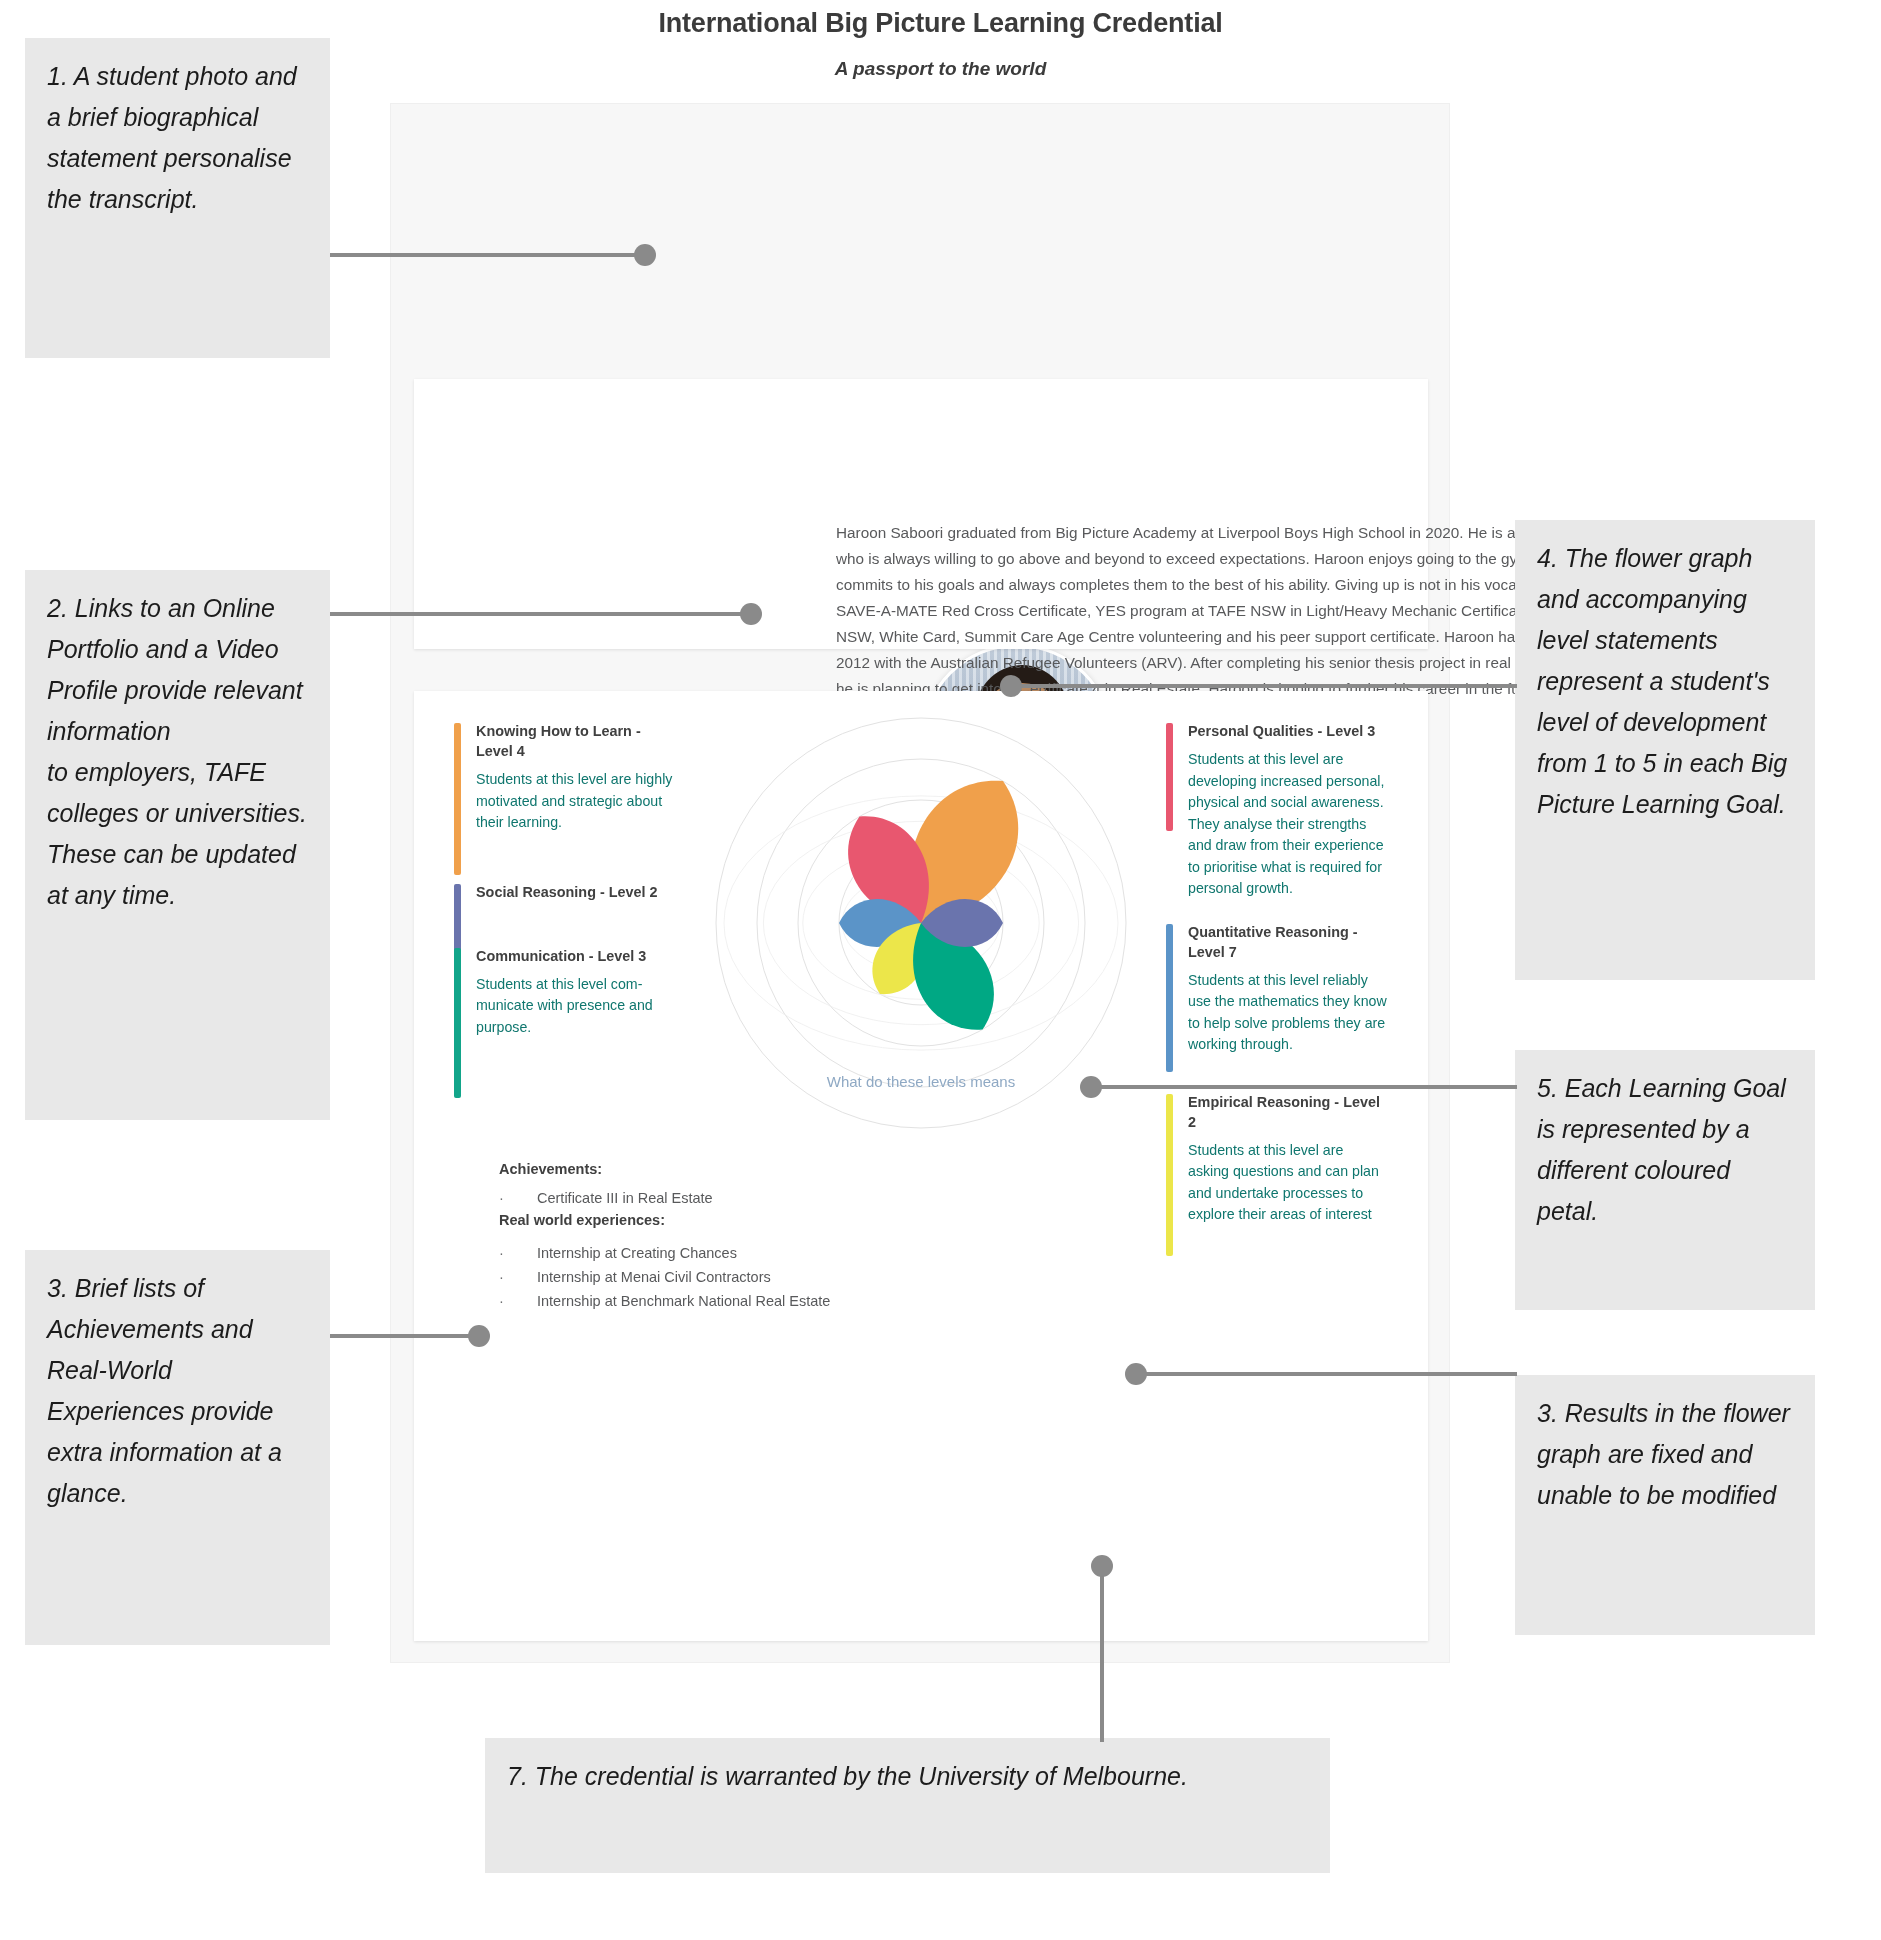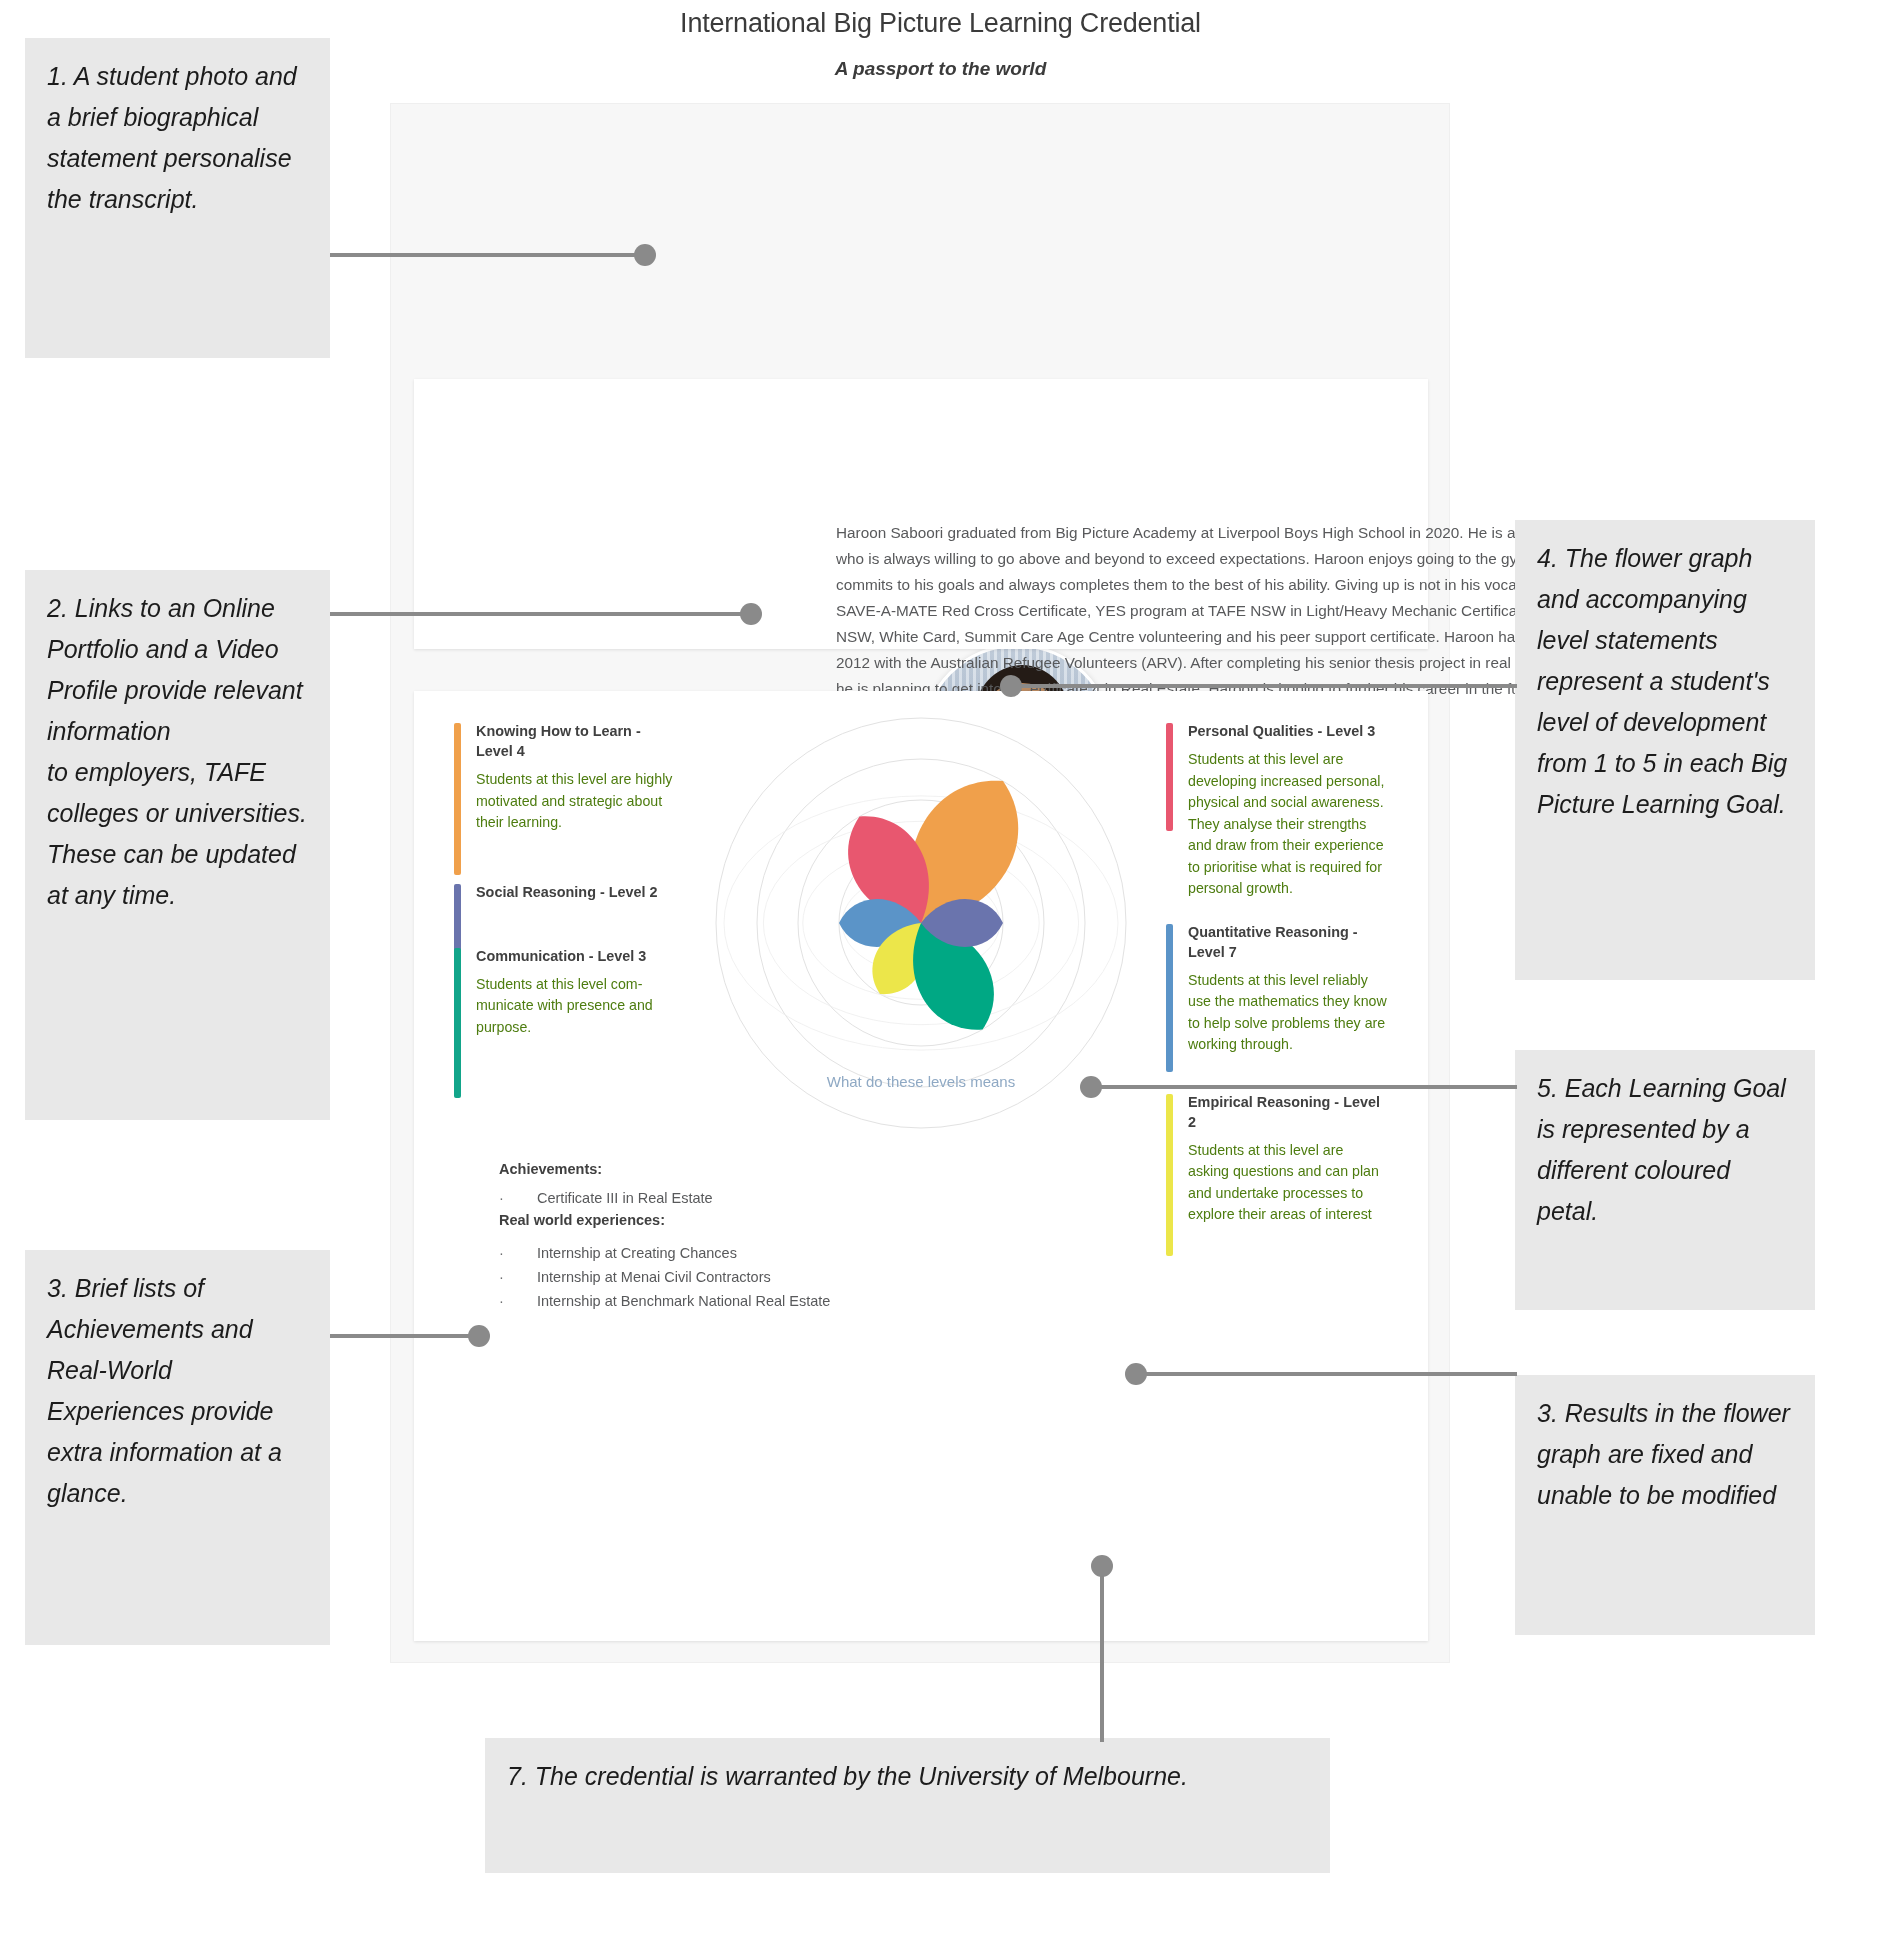--- a/index.html
+++ b/index.html
@@ -7,21 +7,21 @@
   body {
     width:1881px; height:1940px; position:relative;
     font-family:"Liberation Sans", sans-serif;
     color:#333;
     overflow:hidden;
   }
 
   
   #doc-title {
     position:absolute; left:0; top:8px; width:1881px; text-align:center;
-    font-size:27px; font-weight:400; color:#3b3b3b; letter-spacing:-0.2px;
+    font-size:27px; font-weight:700; color:#3b3b3b; letter-spacing:-0.2px;
   }
   #doc-subtitle {
     position:absolute; left:0; top:58px; width:1881px; text-align:center;
     font-size:19px; font-style:italic; font-weight:600; color:#3b3b3b;
   }
 
   
   #credential-page {
     position:absolute; left:390px; top:103px; width:1060px; height:1560px;
     background:#f7f7f7; border:1px solid #efefef;
@@ -85,21 +85,21 @@
     background:#ffffff; box-shadow:0 1px 3px rgba(0,0,0,.10);
   }
   .goal-col { position:absolute; top:30px; width:222px; }
   #goals-left  { left:40px; }
   #goals-right { left:752px; }
   .goal-item { position:relative; padding-left:22px; margin-bottom:48px; }
   .goal-bar {
     position:absolute; left:0; top:2px; width:7px; height:150px; border-radius:2px;
   }
   .goal-title { font-size:14.4px; font-weight:bold; color:#404040; line-height:20px; margin-bottom:8px; }
-  .goal-desc { font-size:14.2px; color:#4d7c0f; line-height:21.5px; }
+  .goal-desc { font-size:14.2px; color:#0f766e; line-height:21.5px; }
 
   #flower-wrap {
     position:absolute; left:277px; top:2px; width:460px; height:460px;
   }
   #levels-link {
     position:absolute; left:277px; top:382px; width:460px; text-align:center;
     font-size:15px; color:#8fa9c4; cursor:pointer;
   }
 
   

